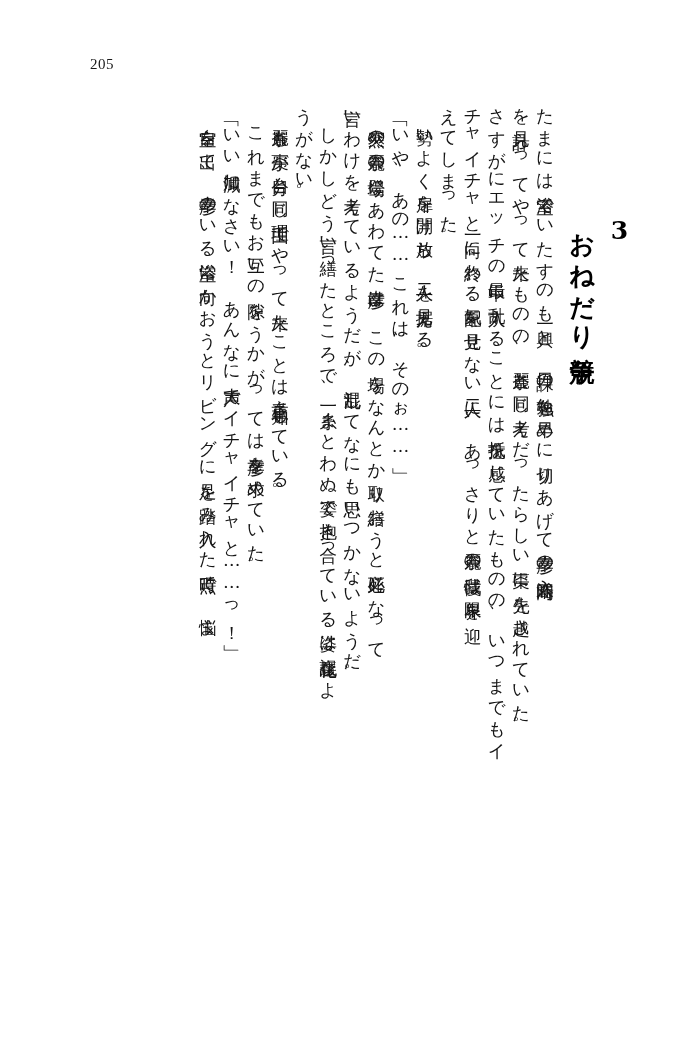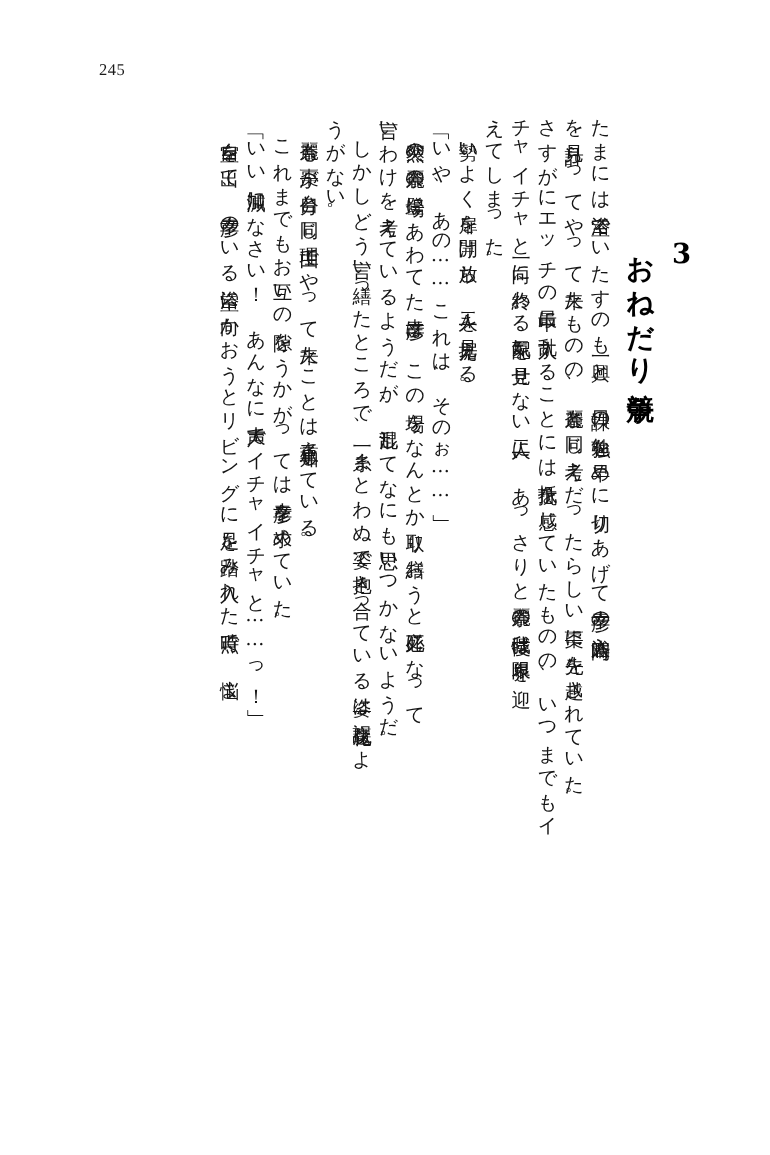--- a/index.html
+++ b/index.html
@@ -72,21 +72,21 @@
   }
   .line.indent {
     padding-top: 19px;
   }
 </style>
 </head>
 <body>
 
 <div class="page">
 
-  <div class="page-number">245</div>
+  <div class="page-number">205</div>
 
   <div class="text-block">
 
     <div class="chapter-head">
       <span class="num">3</span>
       <span>おねだり競争</span>
     </div>
 
     <div class="line">たまには浴室でいたすのも一興と、日課の勉強を早めに切りあげて幸彦の入浴時間</div>
     <div class="line">を見計らってやって来たものの、麗奈と同じ考えだったらしい棗に先を越されていた。</div>

